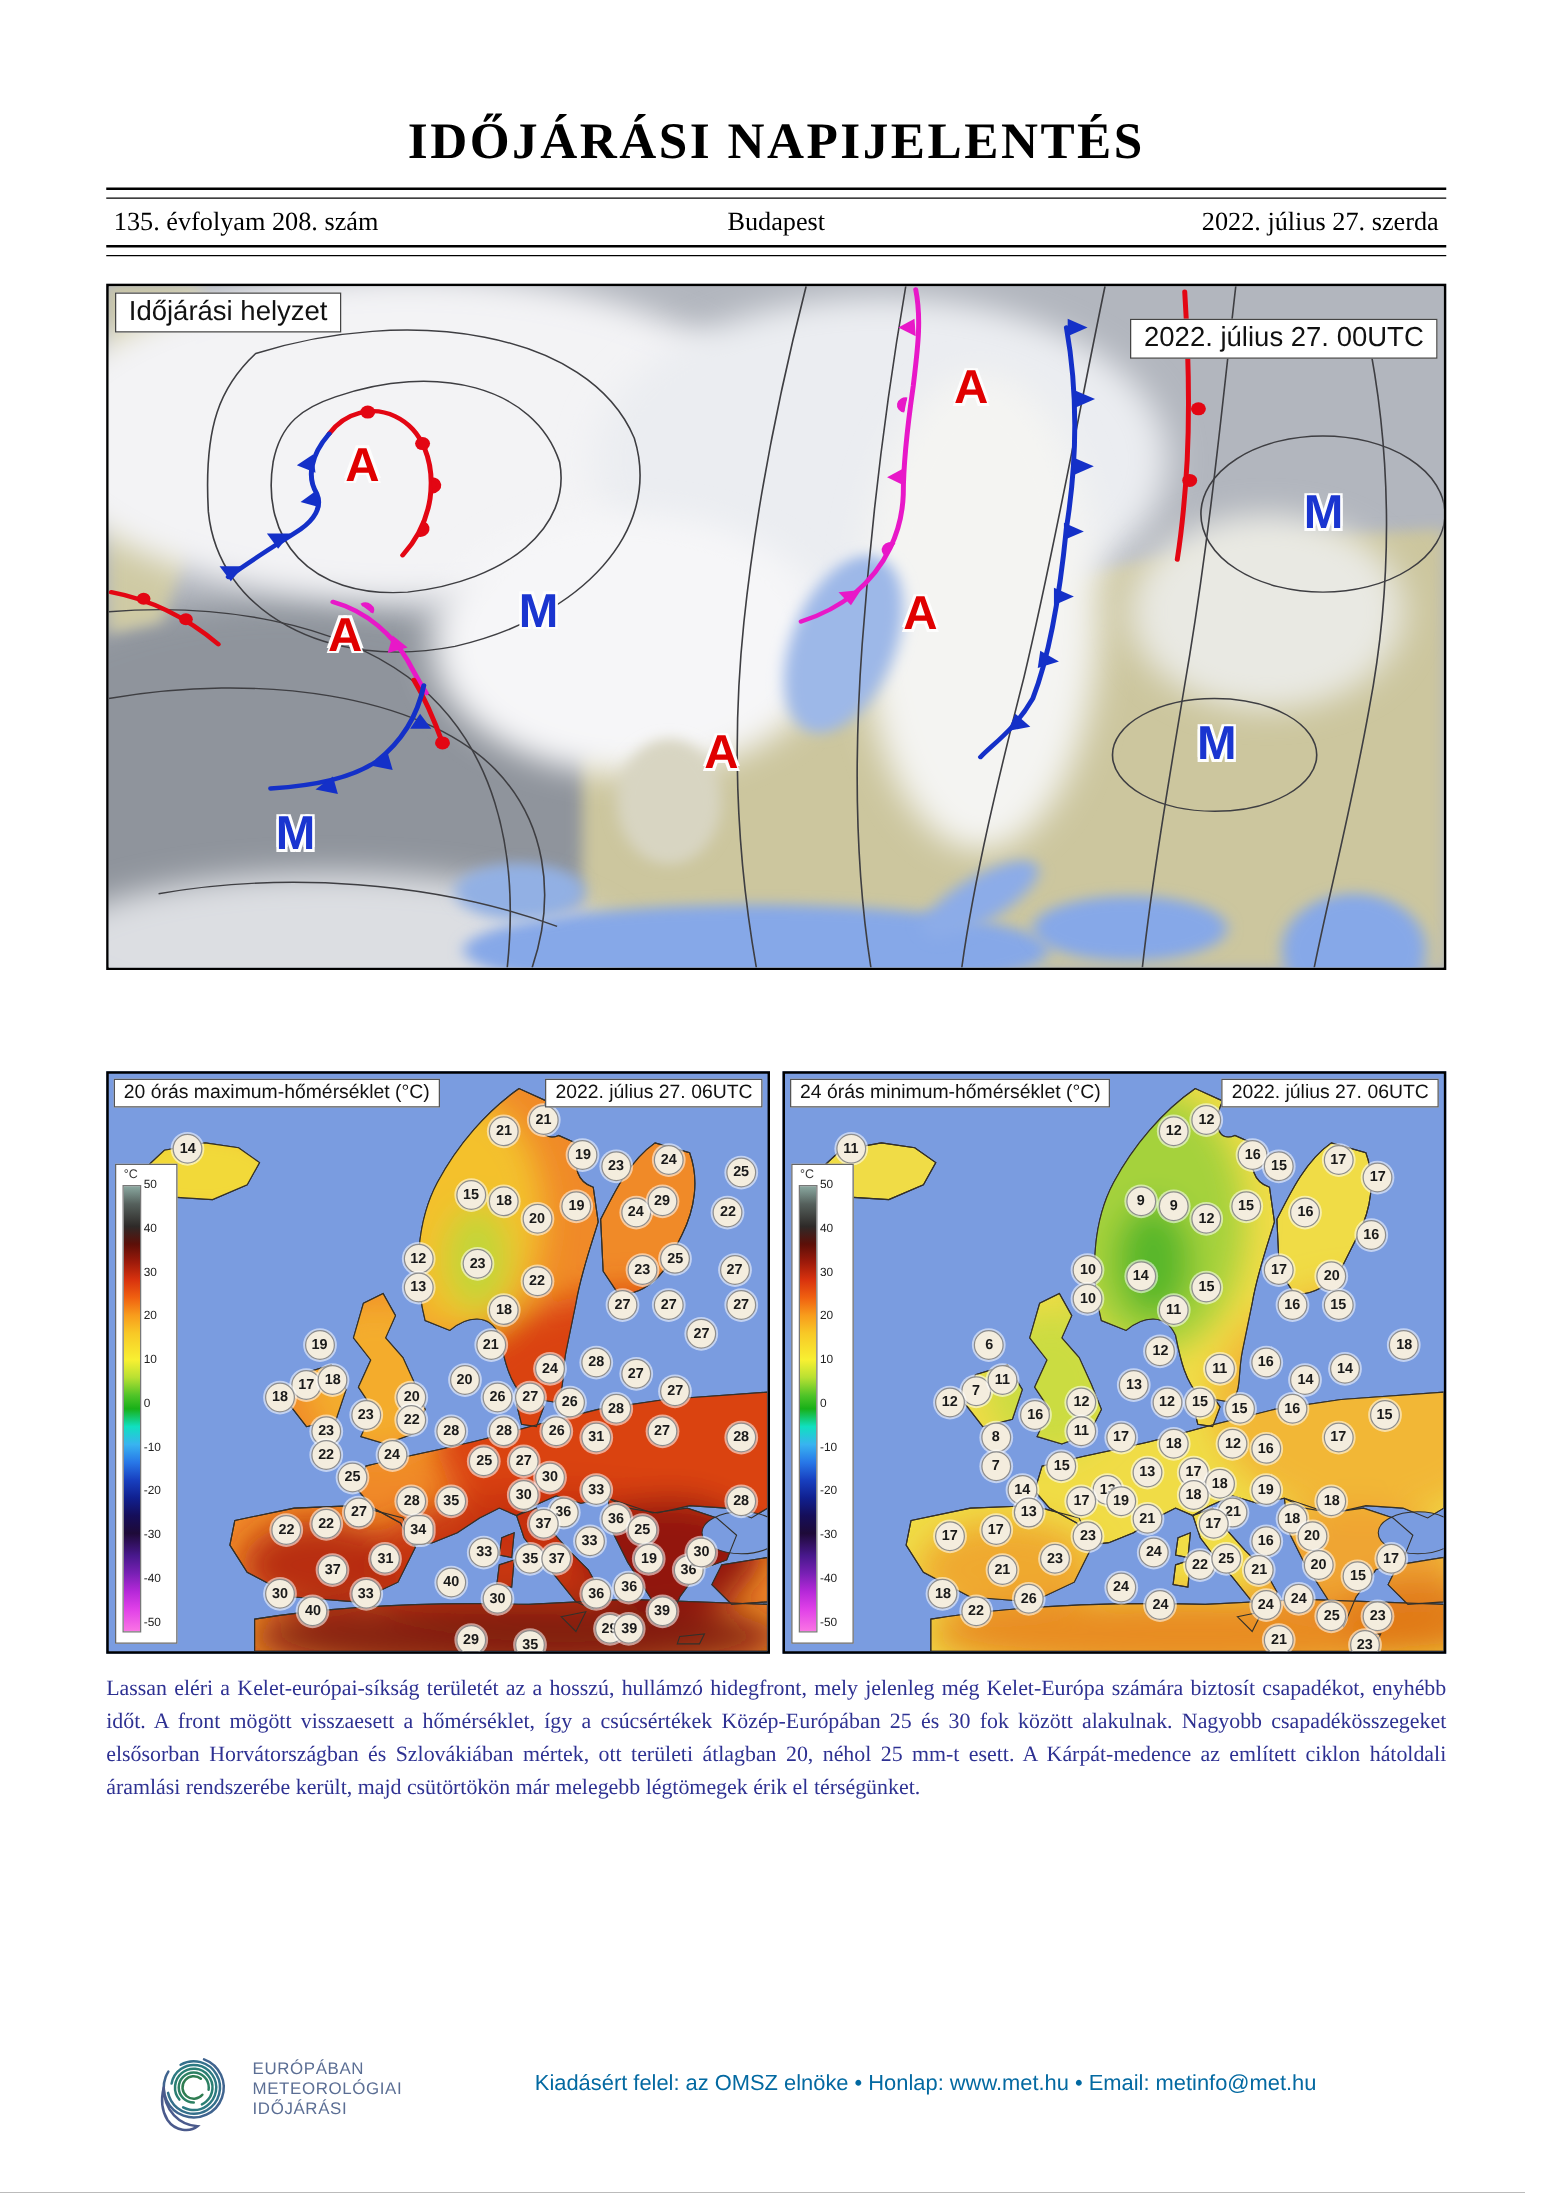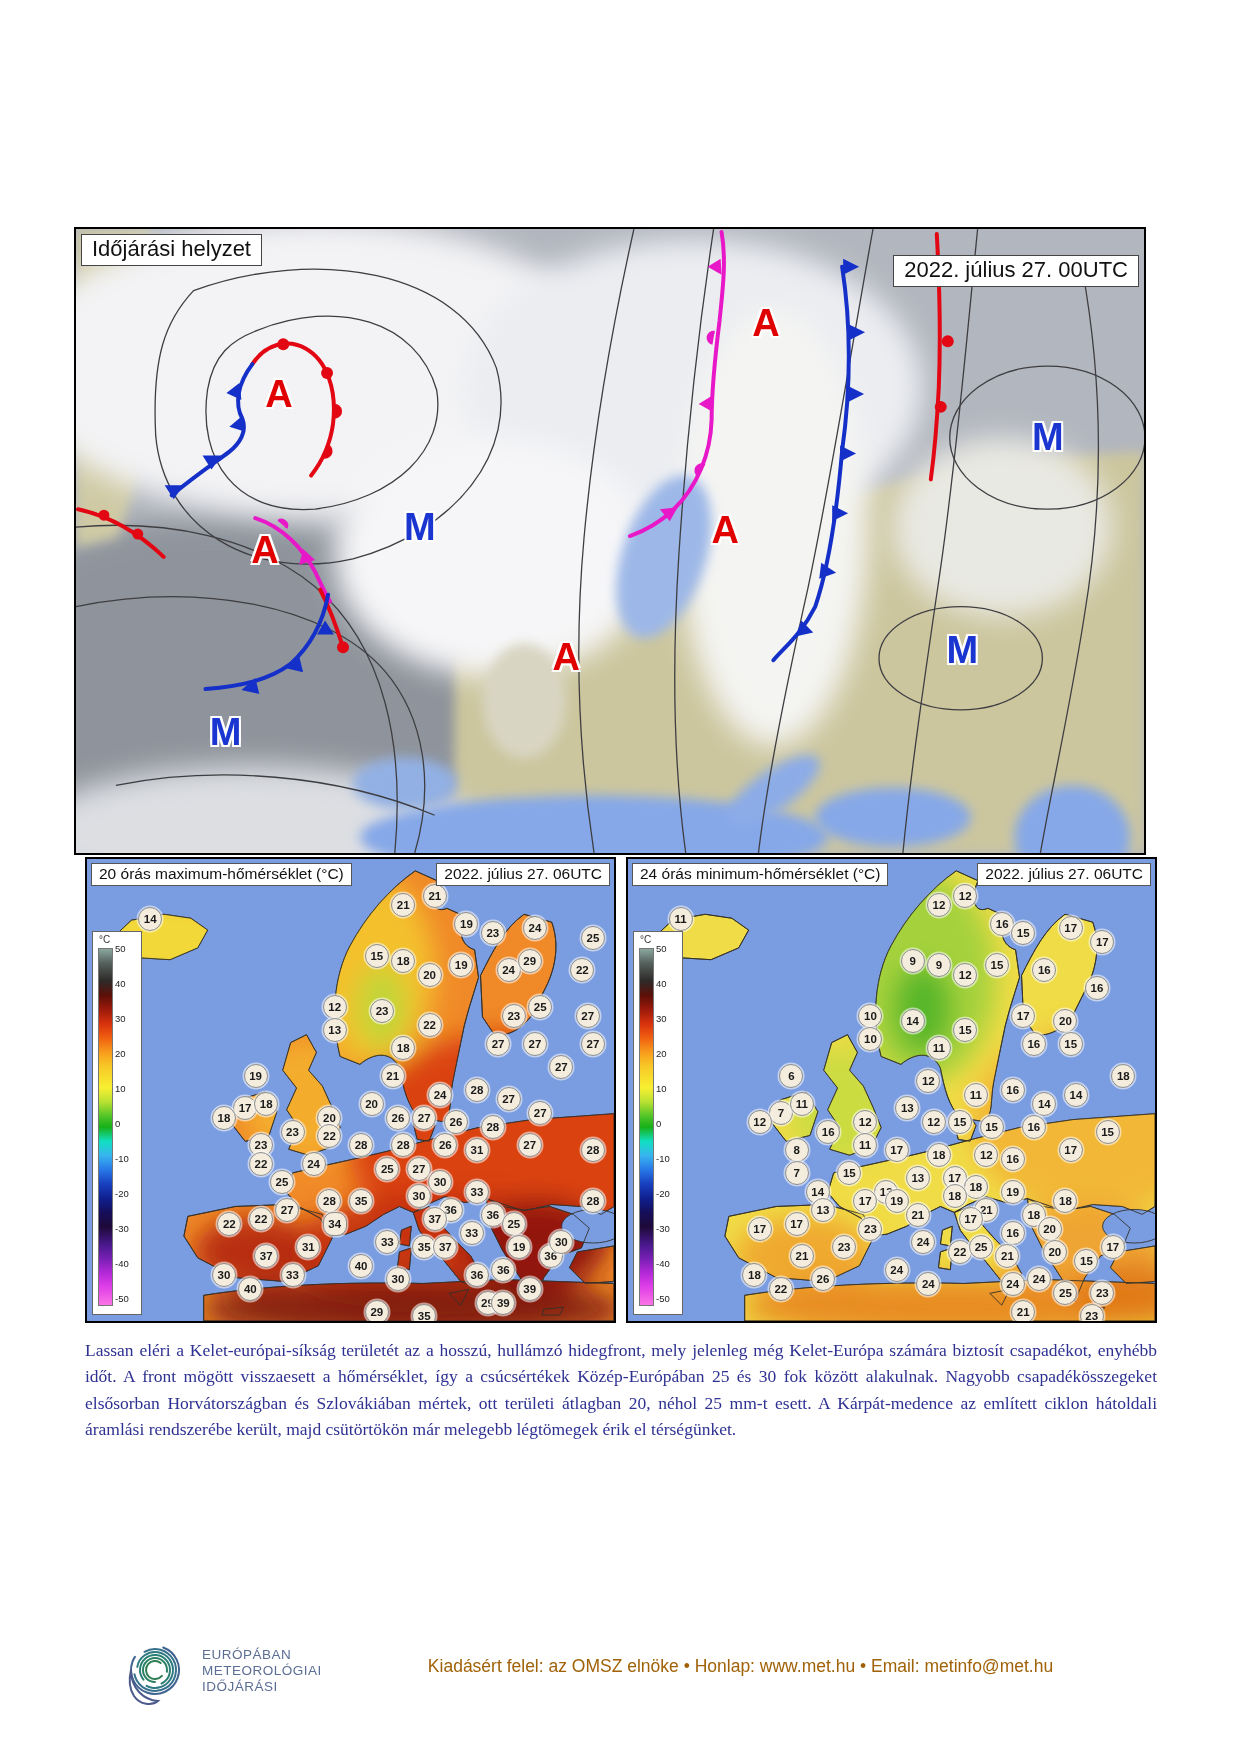--- a/index.html
+++ b/index.html
@@ -10,21 +10,21 @@
   .hdr{position:absolute;left:85px;top:88px;width:1072px;}
   .title{text-align:center;font-size:41px;font-weight:bold;letter-spacing:2px;margin:0 0 14px 0;}
   .rule2{height:6px;border-top:2px solid #000;border-bottom:1px solid #000;}
   .inforow{display:flex;align-items:center;font-size:21px;padding:6px 6px;}
   .inforow .c1{flex:1;text-align:left;}
   .inforow .c2{flex:1;text-align:center;}
   .inforow .c3{flex:1;text-align:right;}
   .subtitle{text-align:center;font-size:18px;letter-spacing:2px;margin-top:22px;}
 
   
-  .synoptic{position:absolute;left:74px;top:227px;width:1072px;height:628px;
+  .synoptic{position:absolute;left:85px;top:227px;width:1072px;height:549px;
             border:2px solid #000;box-sizing:border-box;background:#b6bac2;}
   .synoptic svg{position:absolute;left:0;top:0;width:100%;height:100%;}
   .maplabel{position:absolute;background:#fff;border:1.5px solid #444;color:#111;
             font-family:"Liberation Sans",sans-serif;font-size:22px;padding:1px 10px 3px 10px;z-index:5;}
   .maplabel.tl{left:5px;top:5px;}
   .maplabel.tr{right:5px;top:26px;}
   .pletter{position:absolute;transform:translate(-50%,-50%);font-family:"Liberation Sans",sans-serif;
            font-weight:bold;font-size:38px;z-index:4;
            text-shadow:-2px -2px 0 #fdfdfd,2px -2px 0 #fdfdfd,-2px 2px 0 #fdfdfd,2px 2px 0 #fdfdfd;}
 
@@ -54,30 +54,41 @@
   
   .disc{position:absolute;left:85px;top:1337px;width:1072px;font-size:17.5px;line-height:1.5;
         text-align:justify;color:#2e3192;margin:0;}
 
   
   .footer{position:absolute;left:0;top:1628px;width:1241px;height:90px;}
   .logo{position:absolute;left:118px;top:6px;display:flex;align-items:center;gap:10px;}
   .logotext{font-family:"Liberation Sans",sans-serif;font-size:13.5px;line-height:1.2;
             color:#5b6e94;letter-spacing:0.5px;}
   .finfo{position:absolute;left:300px;right:60px;top:28px;text-align:center;
-         font-family:"Liberation Sans",sans-serif;font-size:17.5px;color:#a16207;}
+         font-family:"Liberation Sans",sans-serif;font-size:17.5px;color:#0369a1;}
 
   .front{fill:none;stroke-linecap:round;}
   .isobar{fill:none;stroke:#3e3e42;stroke-width:1.3px;}
 </style>
 </head>
 <body>
 
 <div class="page">
 
+  <div class="hdr">
+    <h1 class="title">IDŐJÁRÁSI NAPIJELENTÉS</h1>
+    <div class="rule2"></div>
+    <div class="inforow">
+      <span class="c1">135. évfolyam 208. szám</span>
+      <span class="c2">Budapest</span>
+      <span class="c3">2022. július 27. szerda</span>
+    </div>
+    <div class="rule2"></div>
+    <div class="subtitle">AZ IDŐJÁRÁSI HELYZET EURÓPÁBAN</div>
+  </div>
 
   <div class="synoptic">
     <svg viewBox="0 0 1072 628" preserveAspectRatio="none">
       <defs>
         <filter id="bl" x="-40%" y="-40%" width="180%" height="180%">
             <feGaussianBlur stdDeviation="14"></feGaussianBlur>
           </filter>
         <filter id="bl2" x="-40%" y="-40%" width="180%" height="180%">
             <feGaussianBlur stdDeviation="6"></feGaussianBlur>
           </filter>

